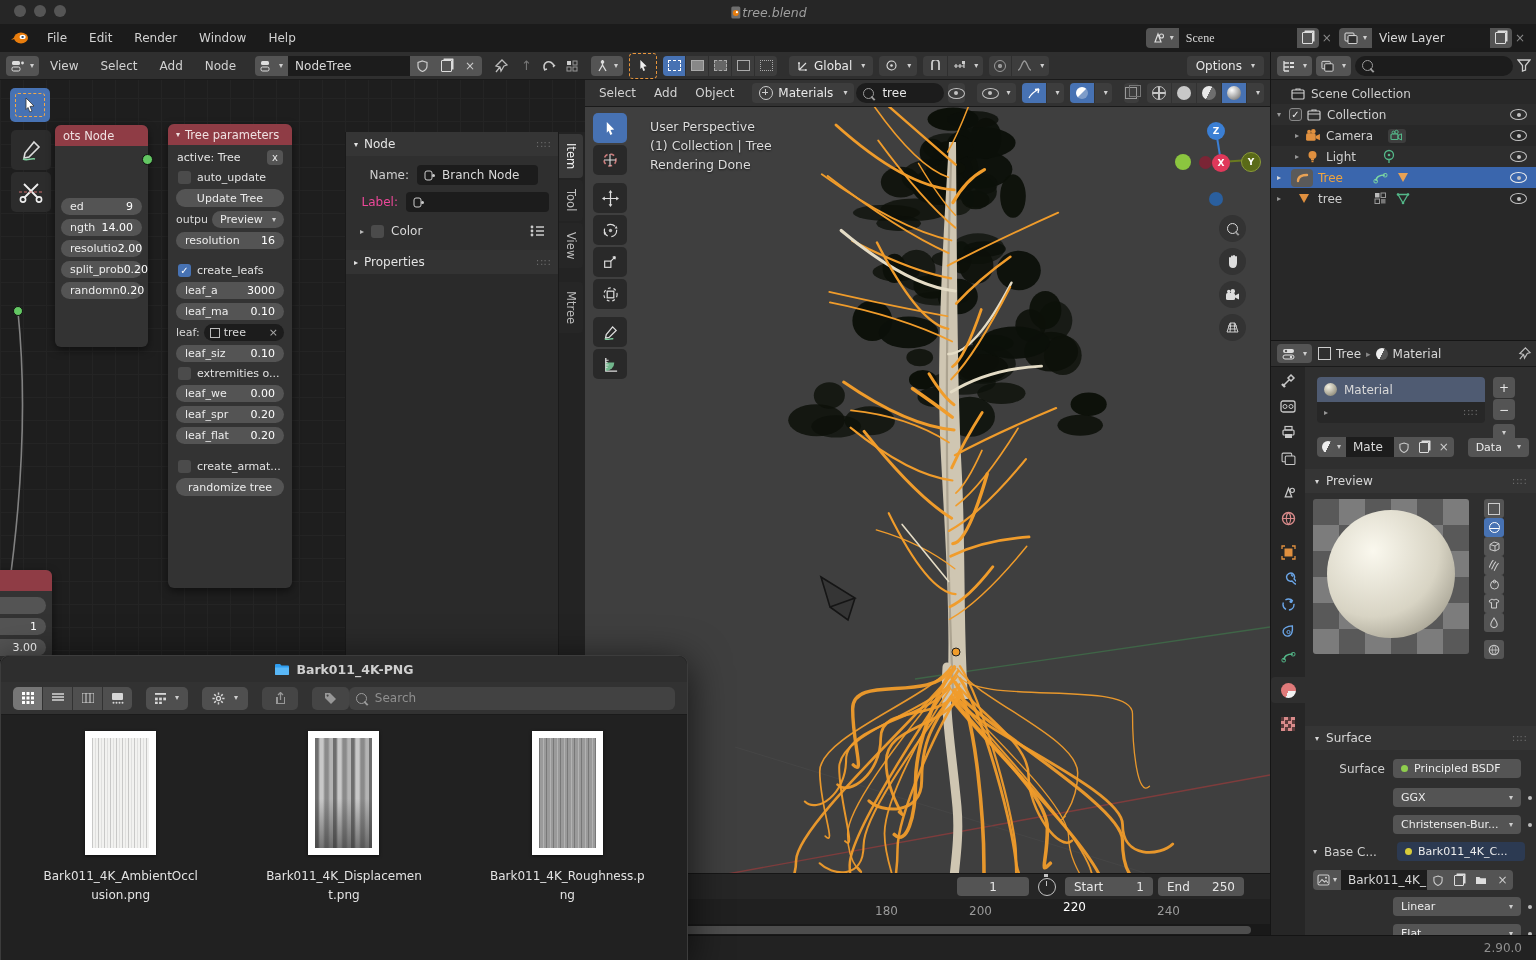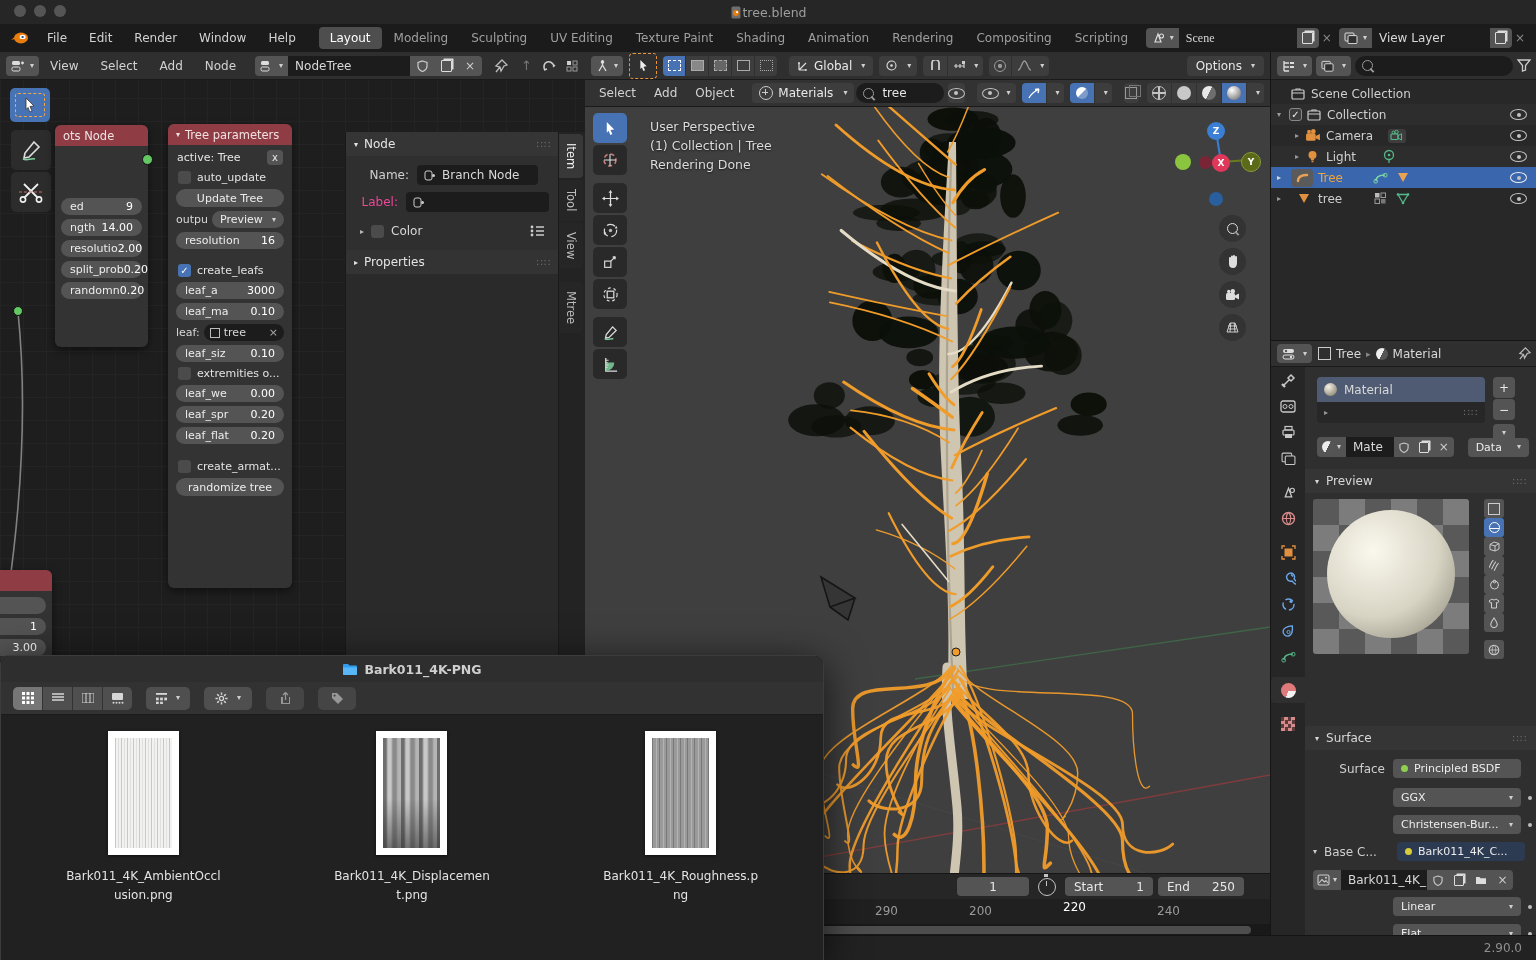--- a/index.html
+++ b/index.html
@@ -71,21 +71,21 @@
   .ptab.active{background:#2f2f2f;border-radius:4px 0 0 4px;}
   .drop{background:#545454;border-radius:4px;height:19px;display:flex;align-items:center;
       justify-content:space-between;padding:0 8px;font-size:11px;color:#ececec;box-sizing:border-box;}
   .dot{width:4px;height:4px;border-radius:50%;background:#bdbdbd;}
   
   .timeline{left:585px;top:873px;width:685px;height:62px;background:#262626;border-top:1px solid #161616;}
   
   .statusbar{left:0;top:935px;width:1536px;height:25px;background:#222;border-top:1px solid #141414;
       display:flex;align-items:center;justify-content:flex-end;padding-right:14px;box-sizing:border-box;color:#8f8f8f;}
   
-  .finder{left:0;top:655px;width:824px;height:305px;background:#212121;border-radius:9px 9px 0 0;
+  .finder{left:0;top:655px;width:688px;height:305px;background:#212121;border-radius:9px 9px 0 0;
       box-shadow:0 8px 40px rgba(0,0,0,.7);z-index:30;border:1px solid #3c3c3c;border-bottom:none;box-sizing:border-box;}
   .ftitle{height:26px;background:#2e2e2e;border-radius:9px 9px 0 0;display:flex;align-items:center;justify-content:center;
       color:#cfcfcf;font-size:12.5px;font-weight:bold;}
   .ftoolbar{height:32px;background:#323232;border-bottom:1px solid #1b1b1b;display:flex;align-items:center;padding:0 12px;}
   .fbtn{background:#4f4f4f;height:23px;border-radius:5px;display:flex;align-items:center;justify-content:center;color:#d6d6d6;}
   .seg{display:flex;gap:1px;}
   .seg .fbtn{border-radius:0;width:29px;}
   .seg .fbtn:first-child{border-radius:5px 0 0 5px;}
   .seg .fbtn:last-child{border-radius:0 5px 5px 0;}
   .fthumb{background:#fff;padding:7px;box-shadow:0 1px 3px rgba(0,0,0,.6);}
@@ -101,21 +101,21 @@
 </style>
 </head>
 <body>
 
 <div class="screen">
 
   <div class="abs macbar row">
     <div style="padding-left:14px;">
       <span class="tl"></span><span class="tl"></span><span class="tl"></span>
     </div>
-    <div class="row" style="position:absolute;left:50%;transform:translateX(-50%);">
+    <div class="row" style="position:absolute;left:50%;transform:translateX(-50%);font-style:italic;">
       <svg width="13" height="13" viewBox="0 0 13 13">
           <rect x="2" y="0.5" width="9" height="12" rx="1.5" fill="#6e6e6e"></rect>
           <circle cx="6.5" cy="7" r="3" fill="#e87d0d"></circle>
           <circle cx="7.6" cy="6.2" r="1.1" fill="#fff"></circle>
         </svg>
       <span style="color:#9e9e9e;font-size:12.5px;">tree.blend</span>
     </div>
   </div>
 
   <div class="abs topbar">
@@ -123,33 +123,20 @@
         <ellipse cx="11" cy="7" rx="7" ry="5.4" fill="#e87d0d"></ellipse>
         <ellipse cx="12.6" cy="5.9" rx="3" ry="2.2" fill="#fff"></ellipse>
         <ellipse cx="12.6" cy="5.9" rx="1.3" ry="1" fill="#2a4b6e"></ellipse>
         <path d="M1 9 L7 4 L8 7 Z" fill="#e87d0d"></path>
       </svg>
     <span class="menu">File</span>
     <span class="menu">Edit</span>
     <span class="menu">Render</span>
     <span class="menu">Window</span>
     <span class="menu">Help</span>
-    <div class="row" style="margin-left:12px;">
-      <span class="wstab active">Layout</span>
-      <span class="wstab">Modeling</span>
-      <span class="wstab">Sculpting</span>
-      <span class="wstab">UV Editing</span>
-      <span class="wstab">Texture Paint</span>
-      <span class="wstab">Shading</span>
-      <span class="wstab">Animation</span>
-      <span class="wstab">Rendering</span>
-      <span class="wstab">Compositing</span>
-      <span class="wstab">Scripting</span>
-      <span class="wstab">+</span>
-    </div>
     <div class="row" style="position:absolute;right:8px;gap:4px;">
       <div class="row">
         <span class="btn" style="height:20px;padding:0 5px;border-radius:4px 0 0 4px;">
           <svg width="14" height="12" viewBox="0 0 14 12">
               <path d="M4 10 L7 2 L10 10 Z" fill="none" stroke="#ddd" stroke-width="1.2"></path>
               <circle cx="10.5" cy="4" r="2" fill="none" stroke="#ddd" stroke-width="1.1"></circle>
             </svg>
           <span class="chev">▾</span>
           </span>
         <span class="darkfield" style="width:118px;height:20px;border-radius:0;font-family:Liberation Serif, serif;">Scene</span>
@@ -806,21 +793,21 @@
       <span class="btn" style="width:88px;height:19px;justify-content:space-between;padding:0 9px;">
           <span>Start</span>
           <span>1</span>
         </span>
       <span class="btn" style="width:86px;height:19px;justify-content:space-between;padding:0 9px;">
           <span>End</span>
           <span>250</span>
         </span>
     </div>
     <div class="abs" style="left:0;top:25px;width:685px;height:25px;background:#202020;">
-      <span class="abs" style="left:290px;top:5px;color:#9a9a9a;">290</span>
+      <span class="abs" style="left:290px;top:5px;color:#9a9a9a;">180</span>
       <span class="abs" style="left:384px;top:5px;color:#9a9a9a;">200</span>
       <span class="abs" style="left:478px;top:1px;color:#ffffff;">220</span>
       <span class="abs" style="left:572px;top:5px;color:#9a9a9a;">240</span>
     </div>
     <div class="abs" style="left:0;top:50px;width:685px;height:12px;background:#191919;">
       <span class="abs" style="left:6px;top:2px;width:660px;height:8px;background:#4d4d4d;border-radius:4px;"></span>
     </div>
   </div>
 
   <div class="abs outliner">
@@ -1280,20 +1267,24 @@
             <path d="M1 5 H3 V11 H9 V5 H10 V12 H1 Z" fill="#979797"></path>
             <path d="M5.5 0.5 L8 3 M5.5 0.5 L3 3 M5.5 1 V8" stroke="#979797" stroke-width="1.3" fill="none"></path>
           </svg>
         </span>
       <span class="fbtn" style="width:38px;margin-left:14px;background:#454545;">
           <svg width="13" height="12" viewBox="0 0 13 12">
             <path d="M1 1 H6 L12 7 L7 12 L1 6 Z" fill="#979797"></path>
             <circle cx="3.6" cy="3.6" r="1.1" fill="#454545"></circle>
           </svg>
         </span>
+      <span class="darkfield" style="margin-left:auto;width:340px;height:23px;background:#424242;border-radius:6px;gap:6px;">
+        <span class="mag"></span>
+        <input readonly="" placeholder="Search" style="">
+      </span>
     </div>
     <div class="row" style="justify-content:space-around;align-items:center;padding:16px 8px 0;">
       <div style="display:flex;flex-direction:column;align-items:center;gap:12px;">
         <span class="fthumb">
             <span class="ftex" style="display:block;background:#f2f2f0 repeating-linear-gradient(90deg,rgba(150,150,150,.45) 0 1px,transparent 1px 3px,rgba(190,190,190,.35) 3px 4px,transparent 4px 6px);"></span>
           </span>
         <span class="flabel">Bark011_4K_AmbientOcclusion.png</span>
       </div>
       <div style="display:flex;flex-direction:column;align-items:center;gap:12px;">
         <span class="fthumb">

